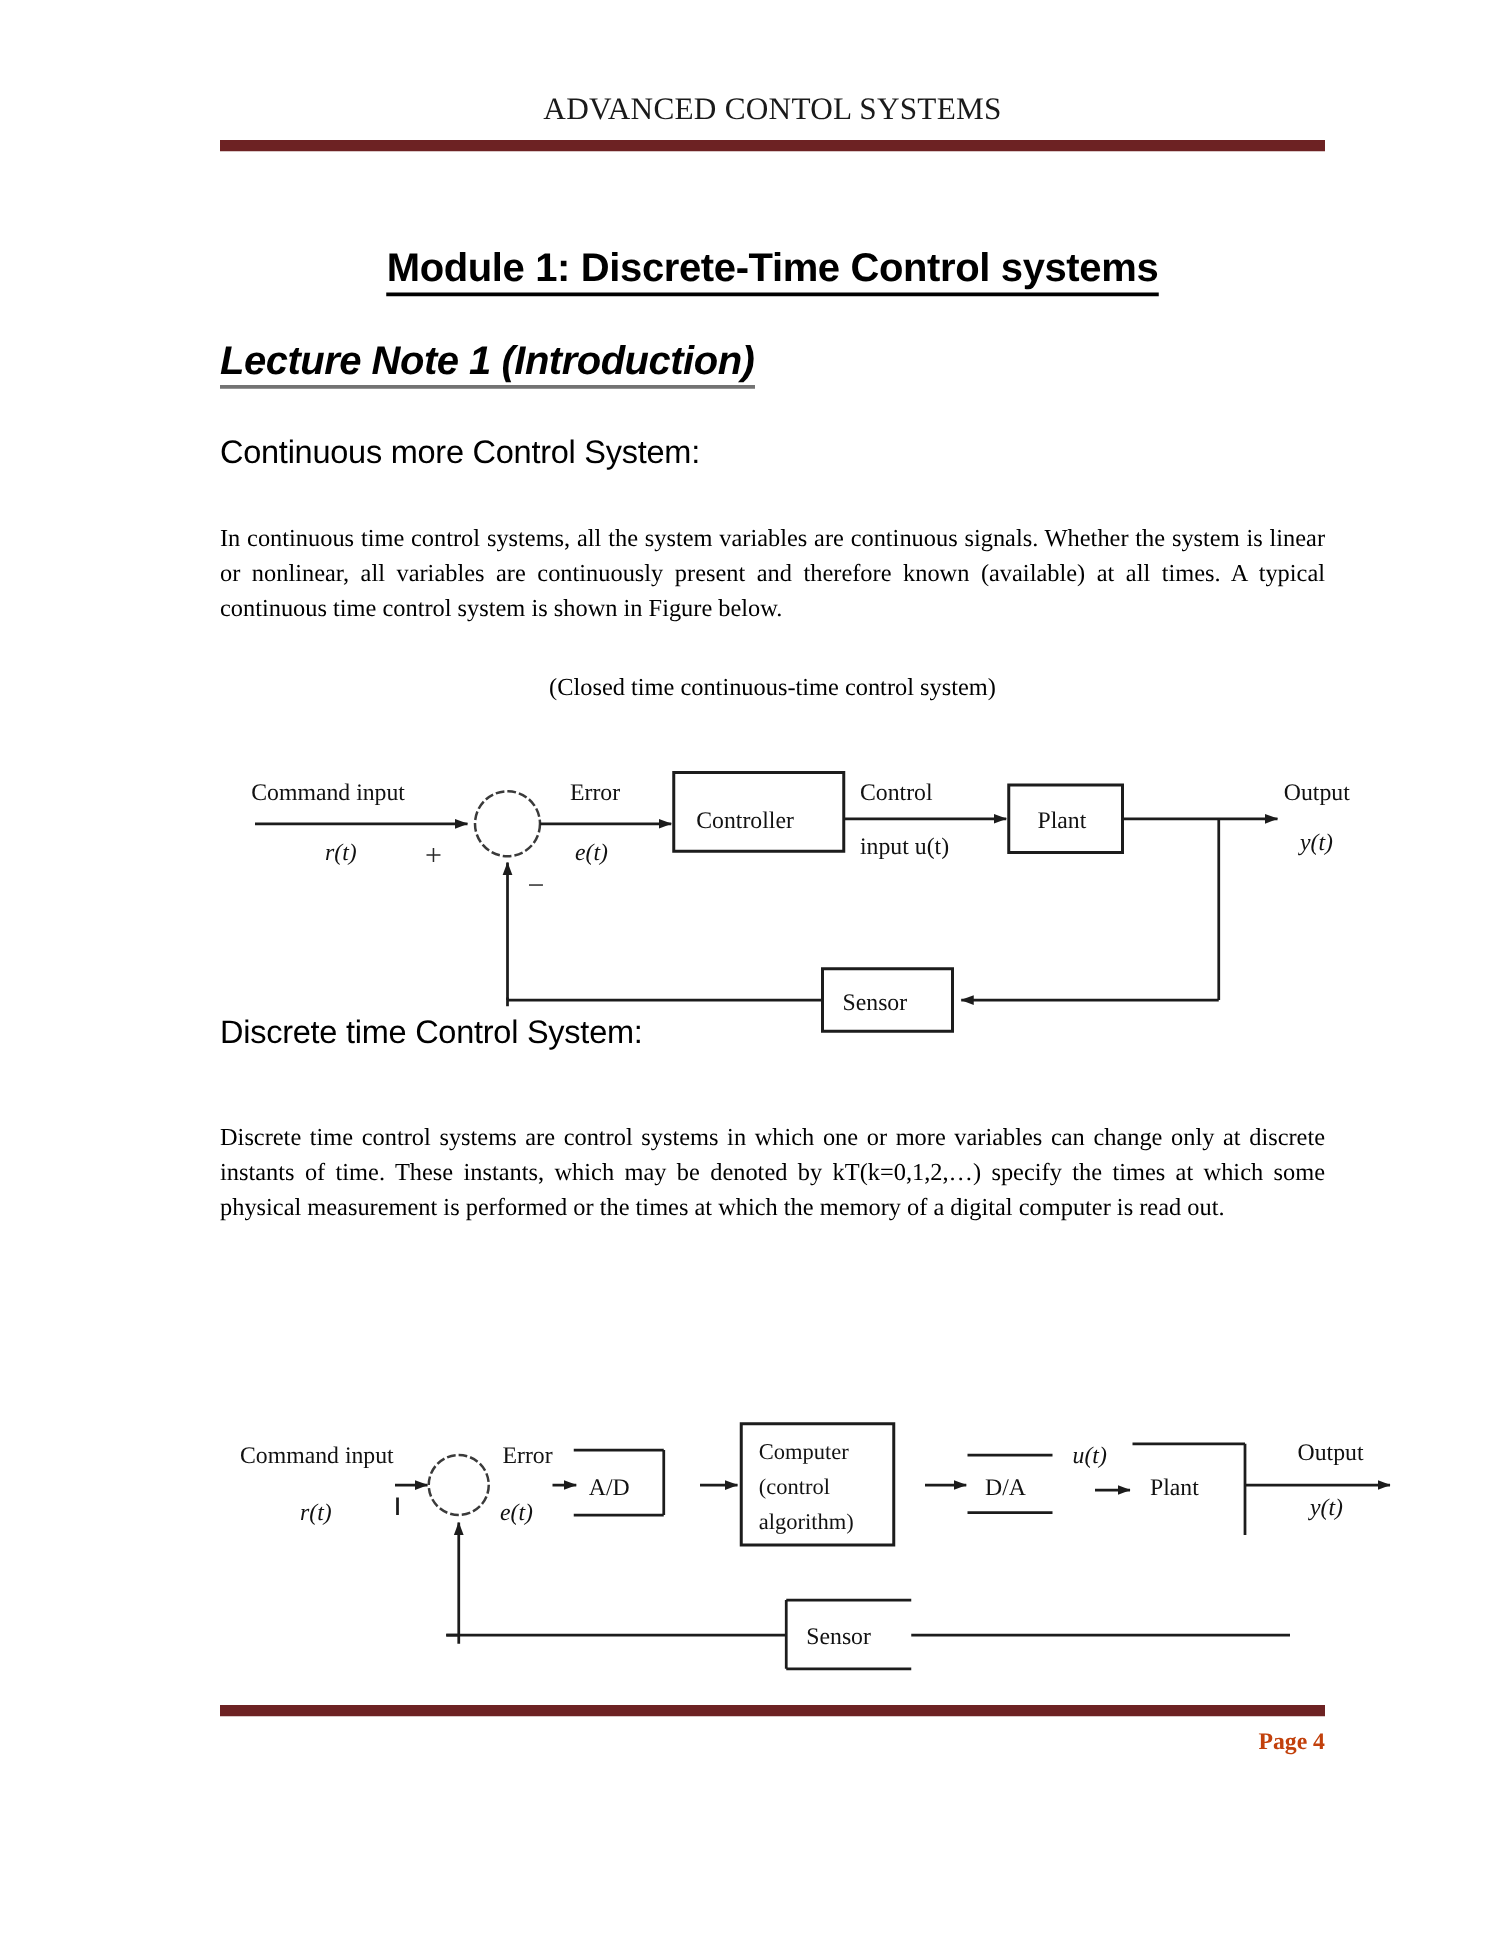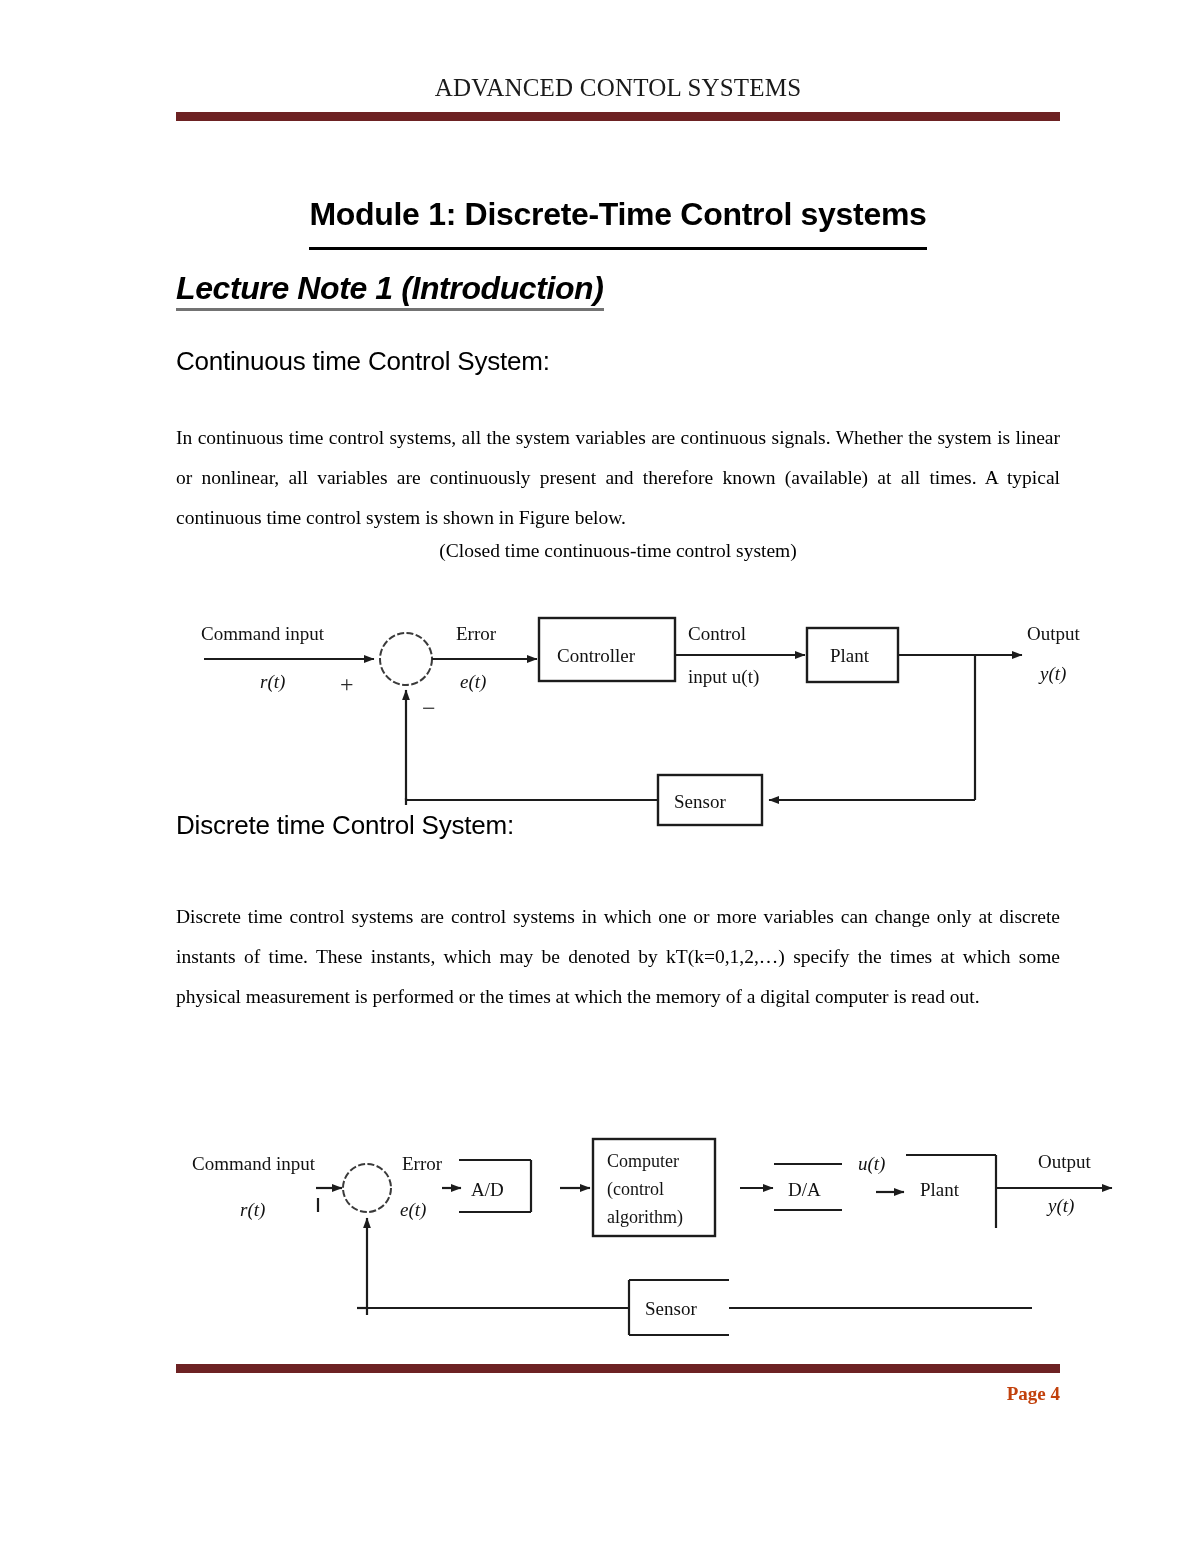--- a/index.html
+++ b/index.html
@@ -77,21 +77,21 @@
     width: 884px;
     text-align: center;
     font-family: "Liberation Sans", sans-serif;
     font-weight: bold;
     font-size: 32px;
     letter-spacing: -0.3px;
     color: #000;
   }
   .h-module span {
     border-bottom: 3px solid #000;
-    padding-bottom: 15px;
+    padding-bottom: 2px;
   }
 
   .h-lecture {
     position: absolute;
     left: 176px;
     top: 270px;
     font-family: "Liberation Sans", sans-serif;
     font-weight: bold;
     font-style: italic;
     font-size: 32px;
@@ -114,21 +114,21 @@
   .h-sec-1 { top: 346px; }
   .h-sec-2 { top: 810px; }
 
   
   .para {
     position: absolute;
     left: 176px;
     width: 884px;
     font-family: "Liberation Serif", serif;
     font-size: 19.5px;
-    line-height: 40px;
+    line-height: 28px;
     color: #000;
     text-align: justify;
   }
   .para-1 { top: 418px; }
   .para-2 { top: 897px; }
 
   .fig-caption {
     position: absolute;
     left: 176px;
     top: 540px;
@@ -195,21 +195,21 @@
   <div class="header-rule"></div>
 
   <div class="h-module">
     <span>Module 1: Discrete-Time Control systems</span>
   </div>
 
   <div class="h-lecture">
     <span>Lecture Note 1 (Introduction)</span>
   </div>
 
-  <div class="h-sec h-sec-1">Continuous time Control System:</div>
+  <div class="h-sec h-sec-1">Continuous more Control System:</div>
 
   <div class="para para-1">In continuous time control systems, all the system variables are continuous signals. Whether the system is linear or nonlinear, all variables are continuously present and therefore known (available) at all times. A typical continuous time control system is shown in Figure below.</div>
 
   <div class="fig-caption">(Closed time continuous-time control system)</div>
 
   <div class="diagram" style="top:600px;">
     <svg width="1200" height="250" viewBox="0 0 1200 250" xmlns="http://www.w3.org/2000/svg">
       <defs>
         <marker id="arrow1" markerWidth="11" markerHeight="9" refX="10" refY="4.5" orient="auto" markerUnits="userSpaceOnUse">
           <path d="M0,0.6 L10.5,4.5 L0,8.4 z" fill="#1c1c1c"></path>

